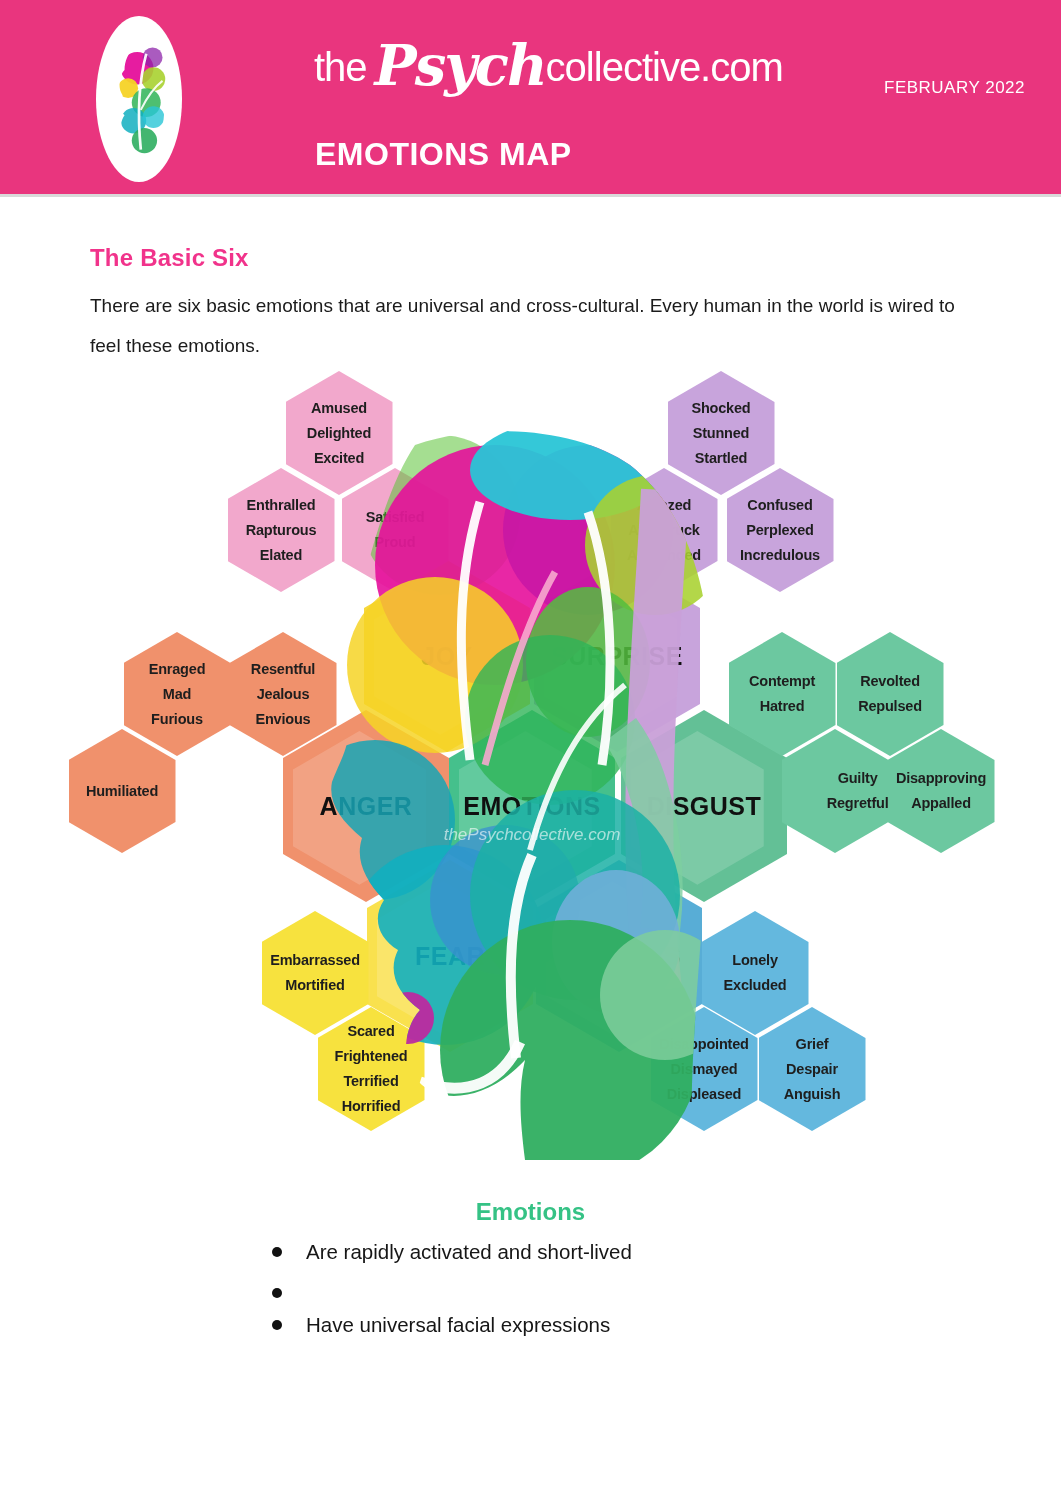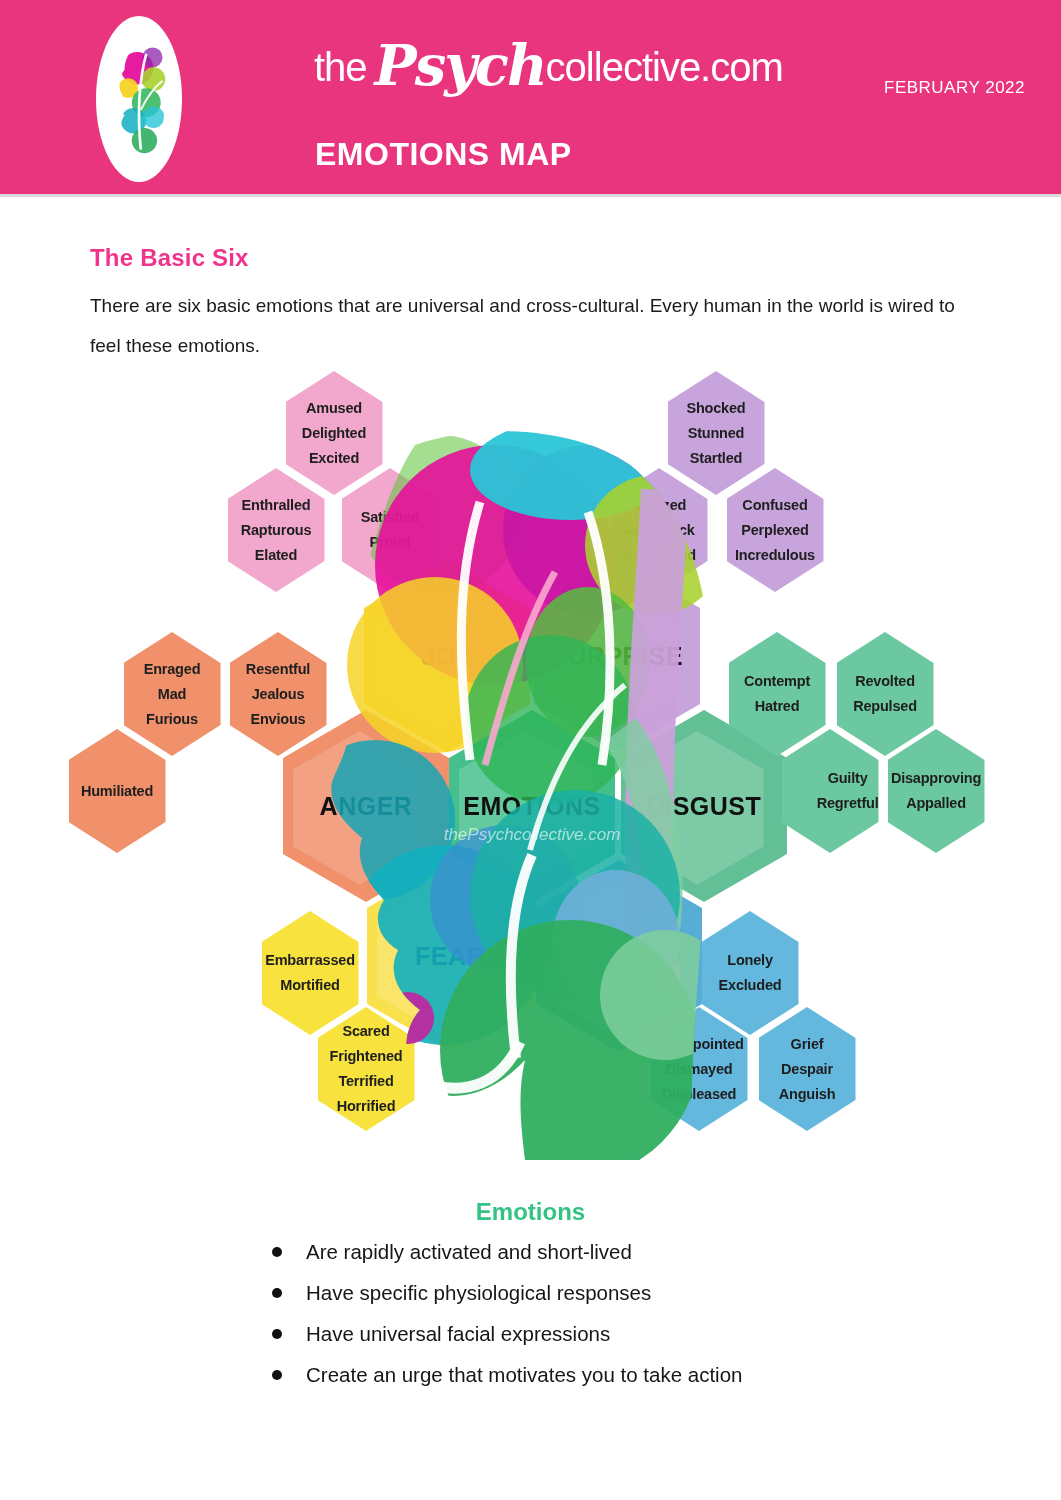--- a/index.html
+++ b/index.html
@@ -22,21 +22,21 @@
   .intro p { color:#1b1b1b; font-size:19px; line-height:40px; font-weight:400; }
 
   
   .map { position:absolute; left:0; top:360px; width:1061px; height:810px; }
   .hex { position:absolute; clip-path:polygon(50% 0, 100% 25%, 100% 75%, 50% 100%, 0 75%, 0 25%); }
   .big-hex { width:166px; height:192px; z-index:1; }
   .big-hex .facet { position:absolute; left:6%; top:11%; width:80%; height:80%;
                     clip-path:polygon(50% 0, 100% 25%, 100% 75%, 50% 100%, 0 75%, 0 25%);
                     background:rgba(255,255,255,0.16); }
   .big-label { position:absolute; z-index:2; transform:translate(-50%,-50%); font-size:25px; font-weight:800; letter-spacing:0.5px; color:#101010; white-space:nowrap; }
-  .small-hex { width:97px; height:124px; z-index:3; display:flex; align-items:center; justify-content:center; text-align:center; }
+  .small-hex { width:107px; height:124px; z-index:3; display:flex; align-items:center; justify-content:center; text-align:center; }
   .small-hex .t { font-size:14.5px; font-weight:bold; letter-spacing:-0.2px; line-height:25px; color:#1e1e1e; white-space:pre-line; }
   .head-svg { position:absolute; left:320px; top:70px; width:400px; height:730px; z-index:4; }
 
   
   .notes-heading { position:absolute; left:0; top:1198px; width:1061px; text-align:center; color:#35C285; font-size:24px; font-weight:800; }
   .notes { position:absolute; left:272px; top:1238px; list-style:none; }
   .notes li { display:flex; align-items:flex-start; margin-bottom:13px; color:#161616; font-size:20.5px; line-height:28px; }
   .notes li .dot { flex:0 0 auto; width:10px; height:10px; border-radius:50%; background:#111; margin:9px 24px 0 0; }
 </style>
 </head>
@@ -227,25 +227,20 @@
   </div>
 
   <div class="notes-heading">Emotions</div>
   <ul class="notes" id="notes">
       <li>
         <span class="dot"></span>
         <span>Are rapidly activated and short-lived</span>
       </li>
       <li>
         <span class="dot"></span>
-        <span>Have specific physiological responses</span>
       </li>
       <li>
         <span class="dot"></span>
         <span>Have universal facial expressions</span>
       </li>
-      <li>
-        <span class="dot"></span>
-        <span>Create an urge that motivates you to take action</span>
-      </li>
     </ul>
 
 </div>
 
 </body></html>

